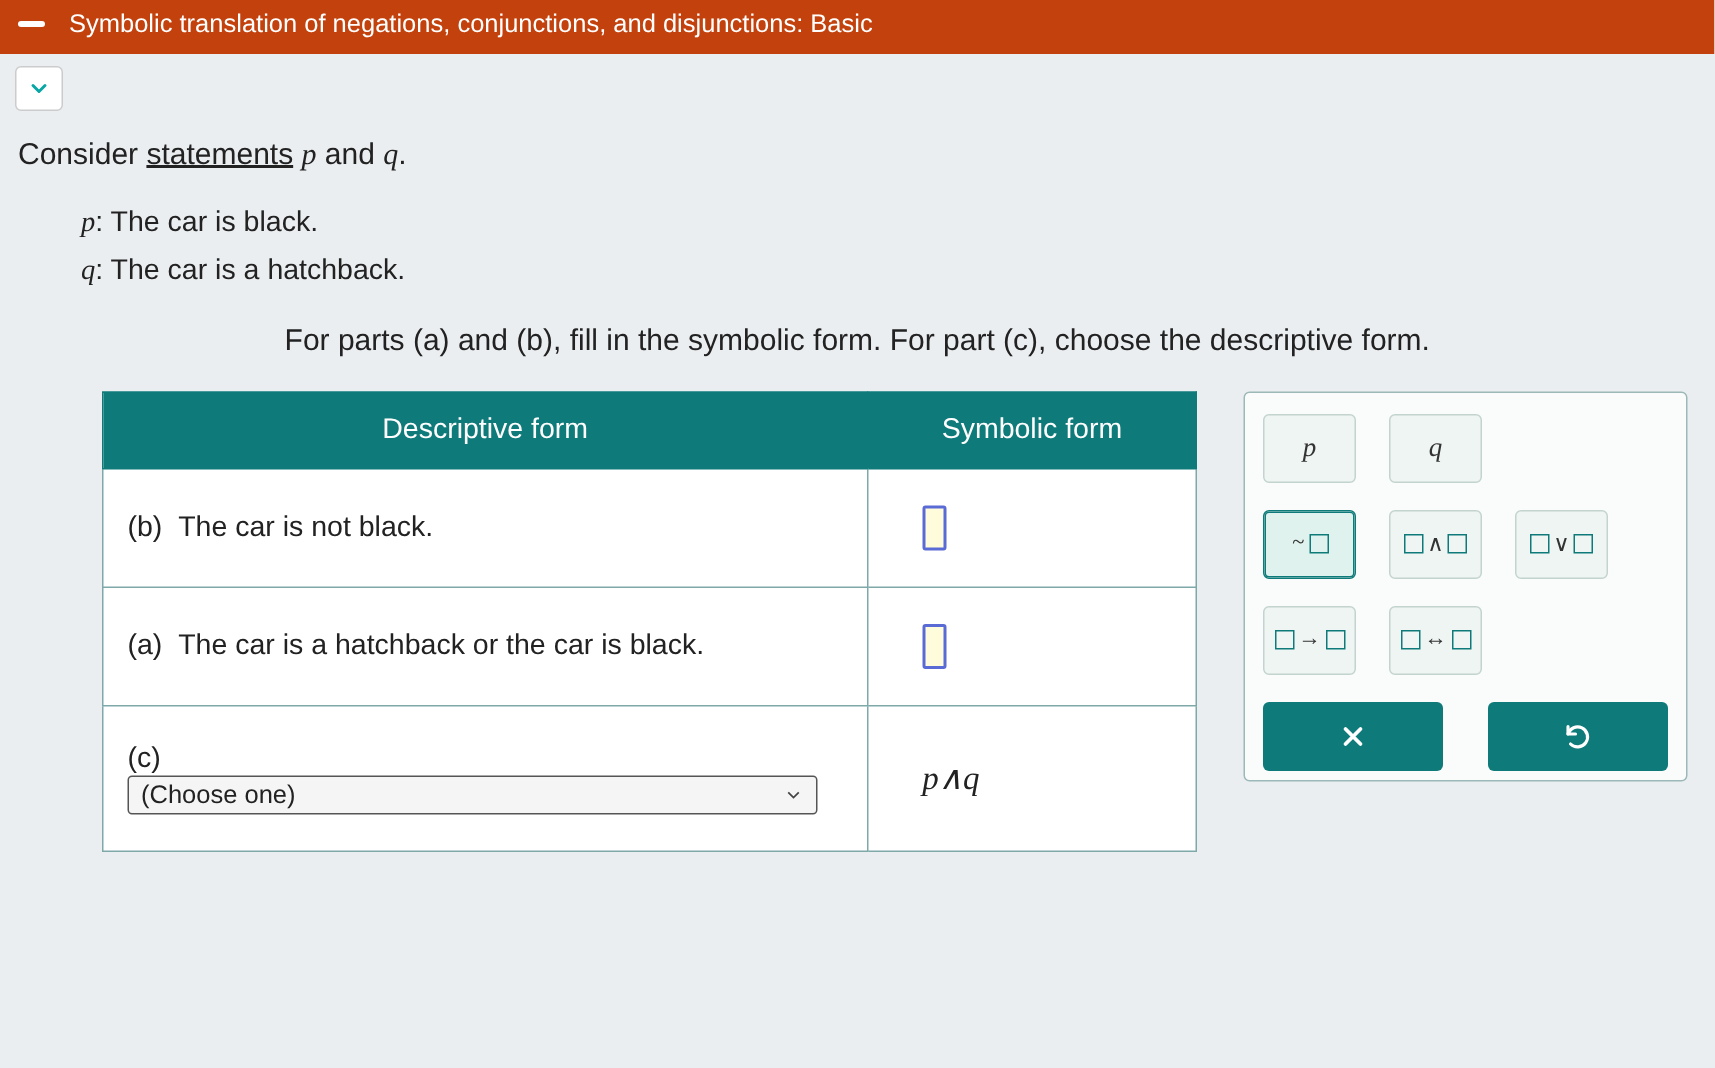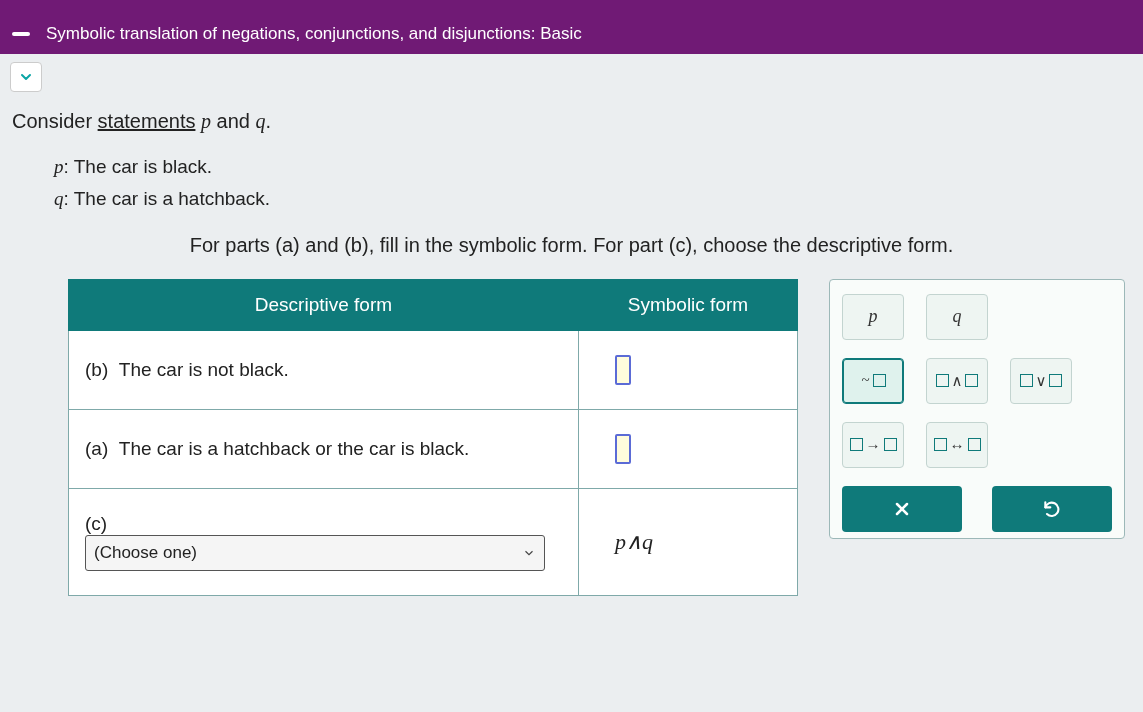--- a/index.html
+++ b/index.html
@@ -5,25 +5,25 @@
   * { box-sizing: border-box; margin: 0; padding: 0; }
   body {
     font-family: Arial, Helvetica, sans-serif;
     background: #ebeef0;
     width: 1143px;
     height: 712px;
     overflow: hidden;
     color: #222;
   }
   .top-bar {
-    background: #701a75;
+    background: #c2410c;
     color: #fff;
     display: flex;
     align-items: center;
-    padding: 24px 12px 10px 12px;
+    padding: 6px 12px 10px 12px;
     font-size: 17px;
     gap: 16px;
   }
   .top-bar .dash {
     width: 18px; height: 4px; background:#fff; border-radius:2px;
     display:inline-block;
   }
   .dropdown-toggle {
     width: 32px; height: 30px;
     background: #fff;
@@ -91,21 +91,21 @@
     vertical-align: middle;
     cursor: pointer;
   }
   .sym-static {
     font-family: "Times New Roman", Times, serif;
     font-style: italic;
     font-size: 22px;
   }
   .choose-select {
     width: 460px;
-    height: 36px;
+    height: 26px;
     border: 1px solid #555;
     border-radius: 3px;
     background: #f5f5f5;
     display: inline-flex;
     align-items: center;
     justify-content: space-between;
     padding: 0 8px;
     font-size: 17px;
     cursor: pointer;
   }

